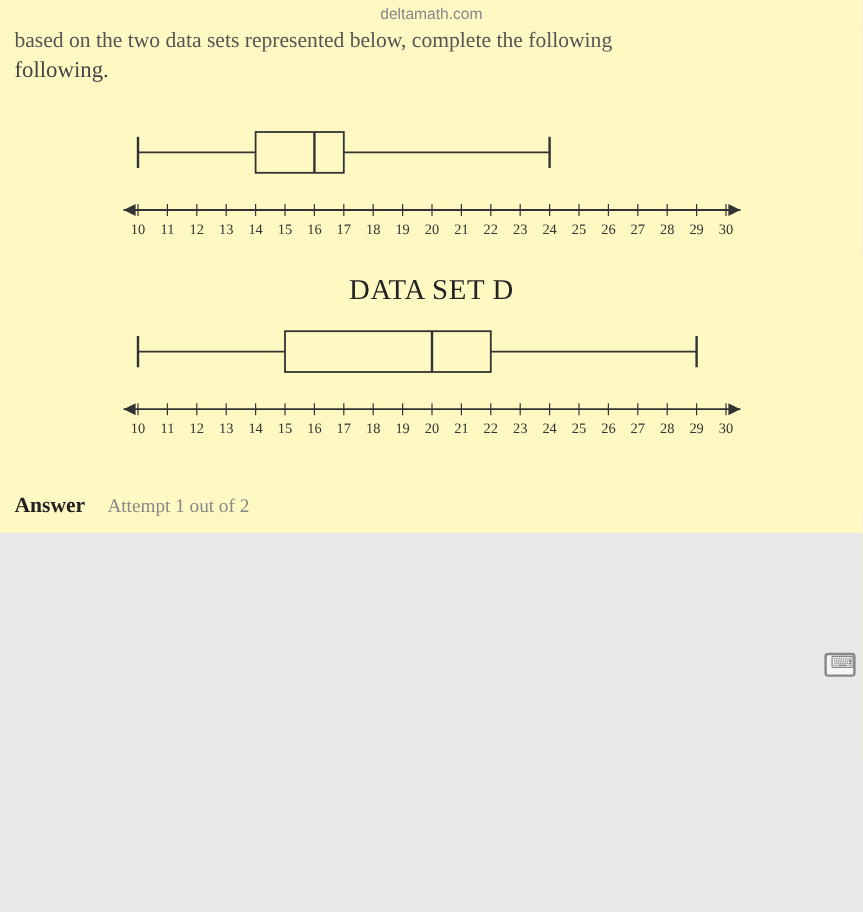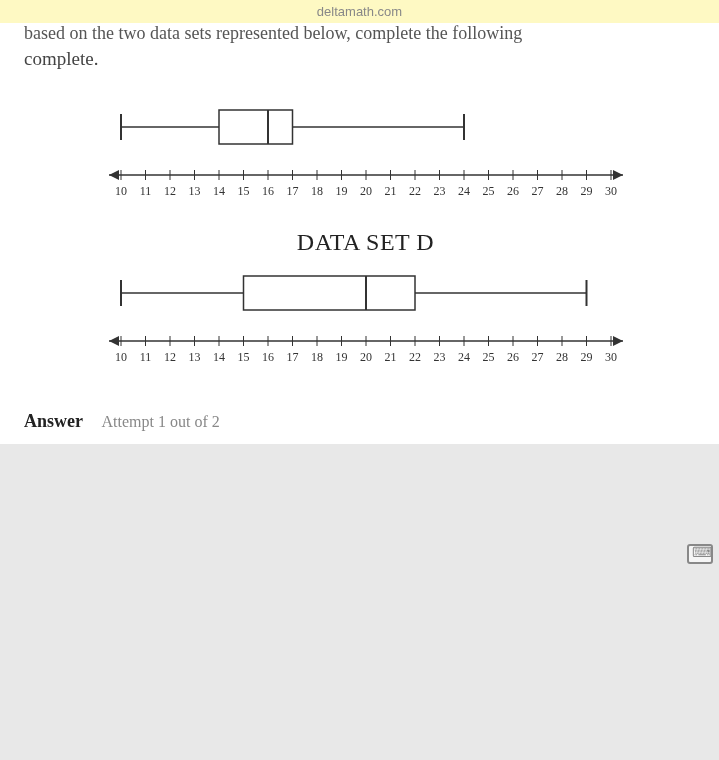--- a/index.html
+++ b/index.html
@@ -13,22 +13,22 @@
     }
     .url-bar {
       text-align: center;
       color: #888;
       font-size: 13px;
       font-family: Arial, sans-serif;
       padding: 4px 0;
       background: #fef9c3;
     }
     .content {
-      padding: 0 12px 12px 24px;
-      background: #ffffff;
+      padding: 0 12px 12px 12px;
+      background: #fef9c3;
     }
     .cutoff-text {
       color: #555;
       font-size: 18px;
       margin-bottom: 4px;
       white-space: nowrap;
       overflow: hidden;
     }
     .sentences {
       color: #444;
@@ -110,21 +110,21 @@
   </style>
 </head>
 <body>
 
 <div class="url-bar">
   <span>deltamath.com</span>
 </div>
 
 <div class="content">
   <div class="cutoff-text">based on the two data sets represented below, complete the following</div>
-  <div class="sentences">complete.</div>
+  <div class="sentences">following.</div>
 
   <div class="chart-wrap">
     <svg id="svg-c" width="550" height="115">
         <line x1="30" y1="14" x2="30" y2="40" stroke="#333" stroke-width="2"></line>
         <line x1="373" y1="14" x2="373" y2="40" stroke="#333" stroke-width="2"></line>
         <line x1="30" y1="27" x2="128" y2="27" stroke="#333" stroke-width="1.5"></line>
         <line x1="201.5" y1="27" x2="373" y2="27" stroke="#333" stroke-width="1.5"></line>
         <rect x="128" y="10" width="73.5" height="34" fill="none" stroke="#333" stroke-width="1.5"></rect>
         <line x1="177" y1="10" x2="177" y2="44" stroke="#333" stroke-width="2"></line>
         <line x1="18" y1="75" x2="532" y2="75" stroke="#333" stroke-width="1.5"></line>

